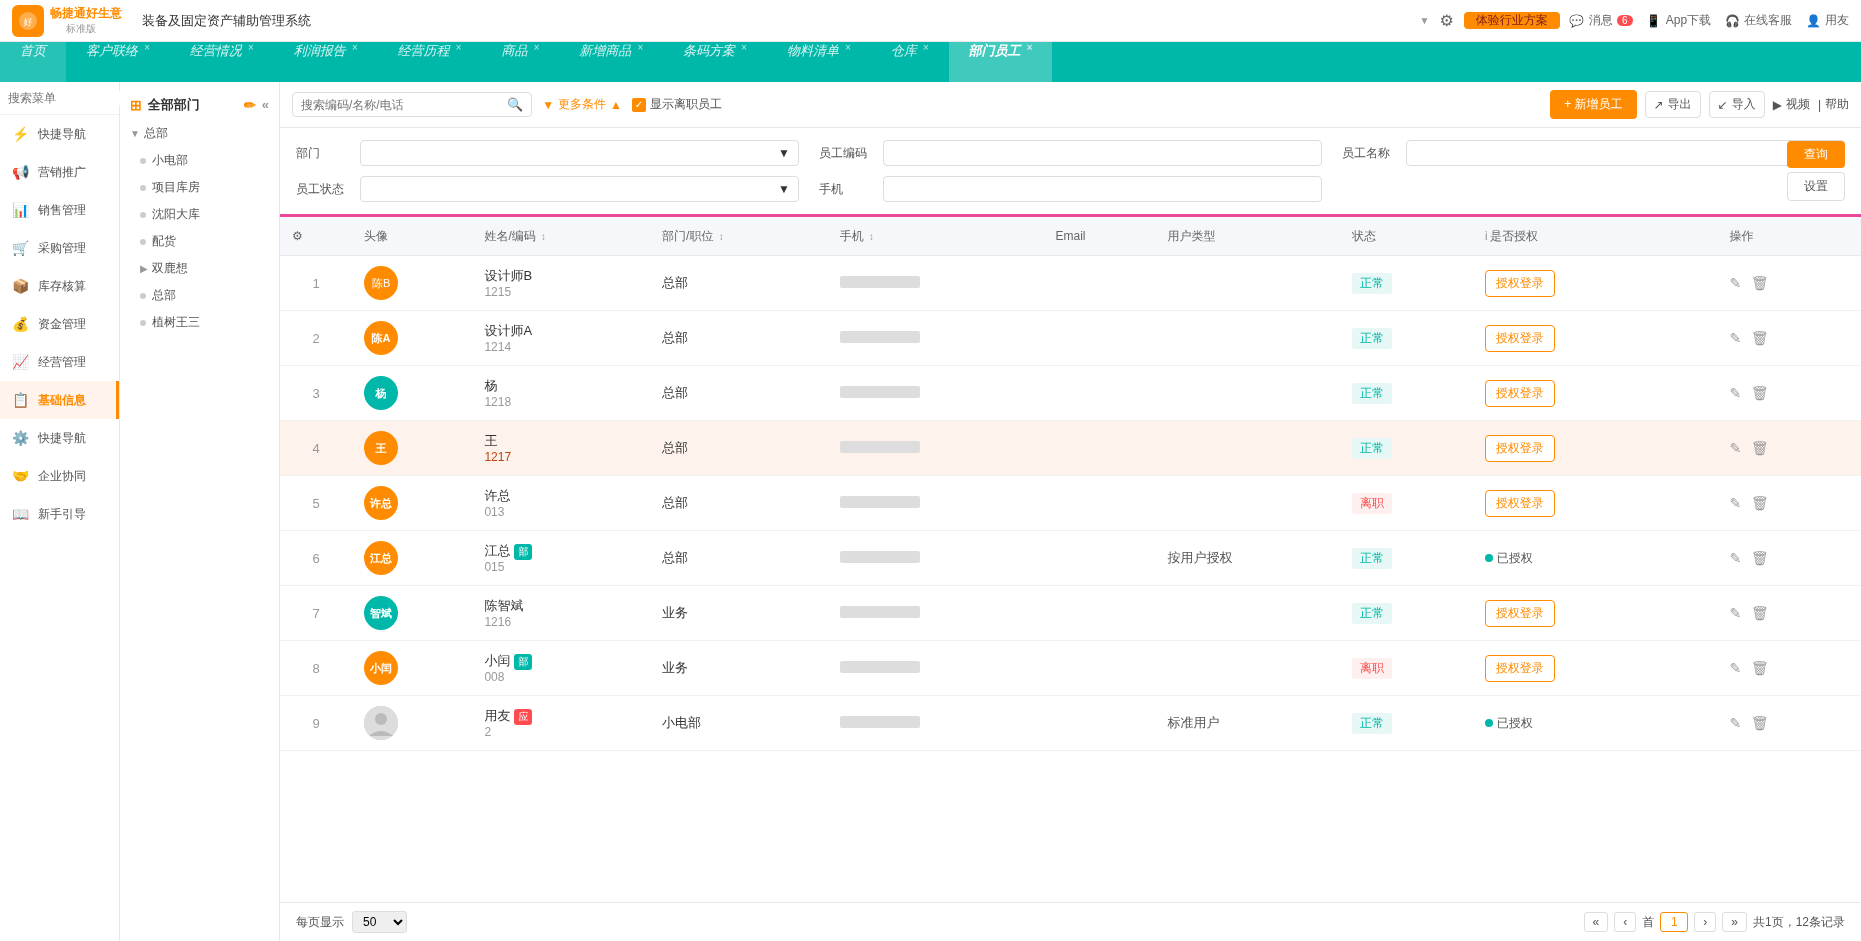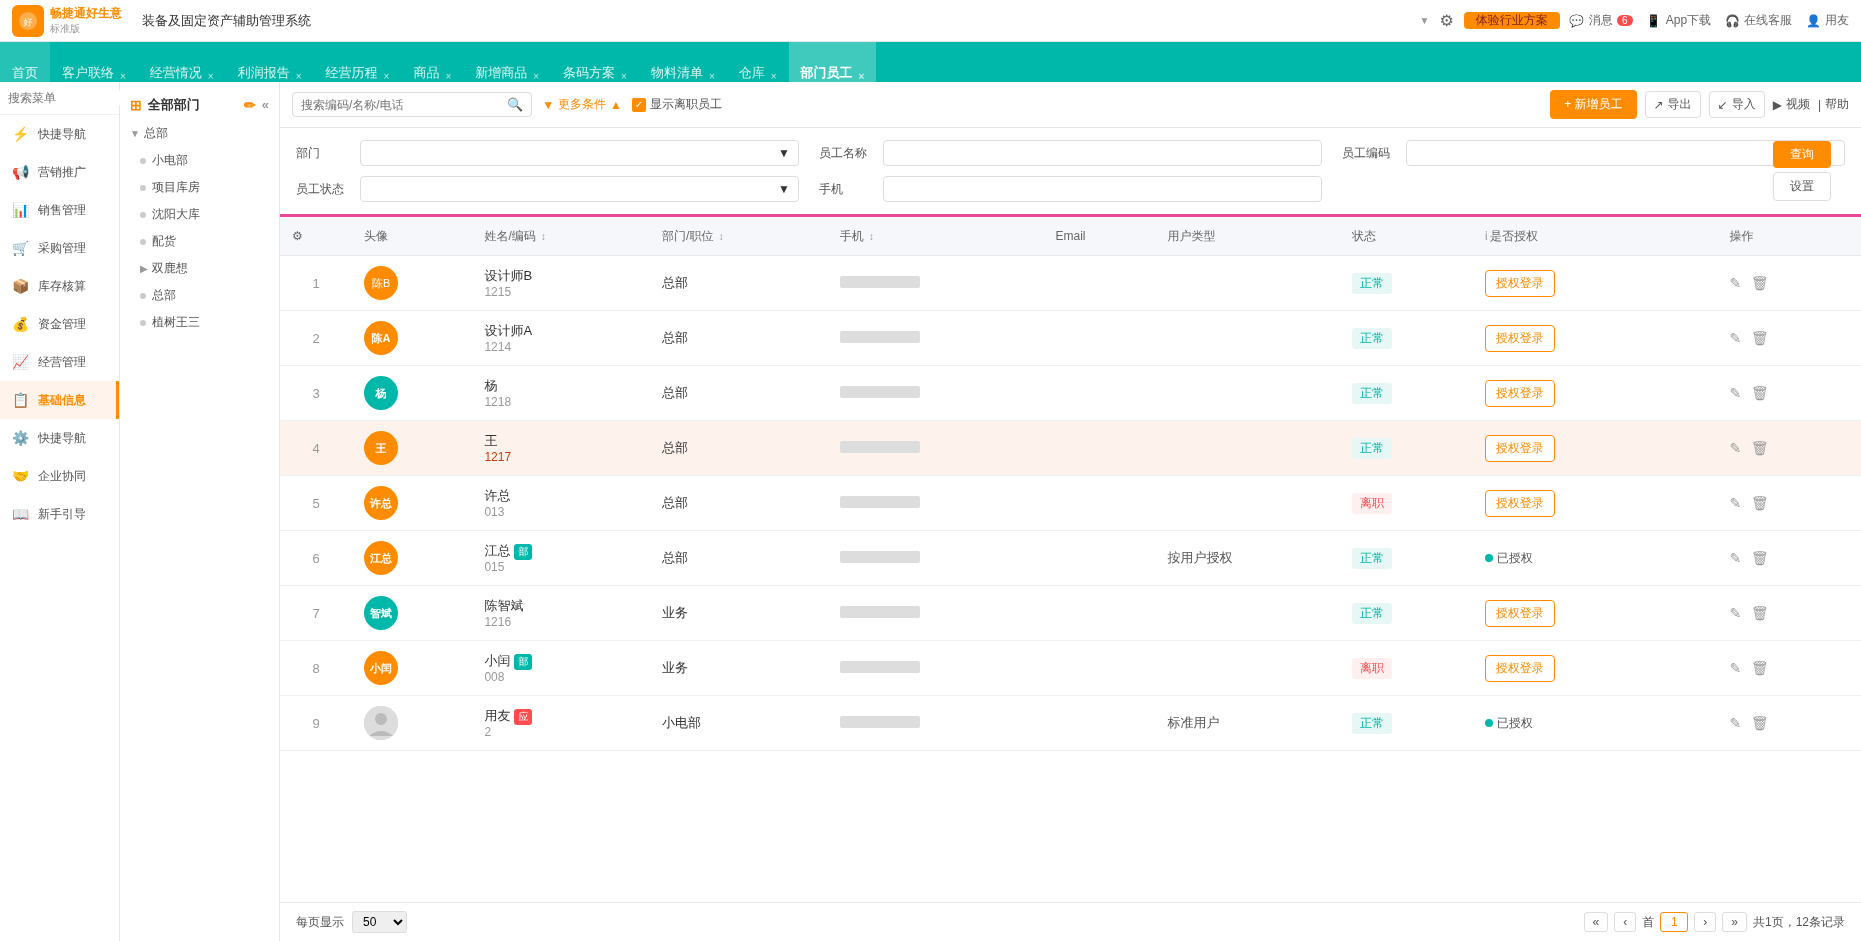--- a/index.html
+++ b/index.html
@@ -12,21 +12,21 @@
     .system-title { font-size: 13px; color: #333; flex: 1; }
     .top-bar-right { display: flex; align-items: center; gap: 14px; margin-left: auto; }
     .top-btn { display: flex; align-items: center; gap: 4px; font-size: 12px; color: #666; cursor: pointer; }
     .badge-dot { background: #ff4d4f; color: #fff; border-radius: 8px; padding: 0 4px; font-size: 10px; min-width: 16px; text-align: center; }
     .experience-btn { background: #ff8c00; color: #7f1d1d; border: none; border-radius: 4px; padding: 0 12px; font-size: 12px; cursor: pointer; }
     .gear-btn { color: #666; font-size: 16px; cursor: pointer; }
     .dropdown-arrow { color: #999; font-size: 10px; }
 
     
     .nav-tabs { height: 40px; background: #00b8a9; display: flex; align-items: stretch; padding-left: 0; }
-    .nav-tab { padding: 0 12px; display: flex; align-items: flex-end; color: rgba(255,255,255,0.85); font-size: 13px; cursor: pointer; white-space: nowrap; gap: 4px; }
+    .nav-tab { padding: 0 20px; display: flex; align-items: flex-start; color: rgba(255,255,255,0.85); font-size: 13px; cursor: pointer; white-space: nowrap; gap: 4px; font-style: italic; }
     .nav-tab:first-child { background: rgba(255,255,255,0.15); }
     .nav-tab.active { background: rgba(255,255,255,0.25); color: #fff; font-weight: bold; }
     .nav-tab .close-x { font-size: 10px; color: rgba(255,255,255,0.7); margin-left: 2px; }
 
     
     .main-layout { display: flex; height: calc(100vh - 82px); }
 
     
     .sidebar { width: 120px; background: #fff; border-right: 1px solid #e8e8e8; display: flex; flex-direction: column; }
     .sidebar-search { padding: 8px; display: flex; align-items: center; gap: 4px; border-bottom: 1px solid #f0f0f0; }
@@ -65,21 +65,21 @@
     .add-btn { background: #ff8c00; color: #fff; border: none; border-radius: 4px; padding: 6px 14px; font-size: 12px; cursor: pointer; display: flex; align-items: center; gap: 4px; }
     .action-btn { display: flex; align-items: center; gap: 4px; color: #555; font-size: 12px; cursor: pointer; padding: 4px 8px; border: 1px solid #ddd; border-radius: 4px; background: #fff; }
     .action-btn-plain { color: #555; font-size: 12px; cursor: pointer; display: flex; align-items: center; gap: 4px; }
 
     
     .filter-panel { background: #fff; padding: 12px 16px; border-bottom: 3px solid #ec4899; display: grid; grid-template-columns: 1fr 1fr 1fr; gap: 10px 20px; position: relative; }
     .filter-row { display: flex; align-items: center; gap: 8px; }
     .filter-label { font-size: 12px; color: #555; white-space: nowrap; min-width: 56px; }
     .filter-select { flex: 1; border: 1px solid #ddd; border-radius: 4px; padding: 5px 8px; font-size: 12px; display: flex; align-items: center; justify-content: space-between; cursor: pointer; background: #fff; }
     .filter-input { flex: 1; border: 1px solid #ddd; border-radius: 4px; padding: 5px 8px; font-size: 12px; outline: none; }
-    .filter-actions { display: flex; flex-direction: column; gap: 4px; position: absolute; right: 30px; top: 50%; transform: translateY(-50%); }
+    .filter-actions { display: flex; flex-direction: column; gap: 4px; position: absolute; right: 16px; top: 50%; transform: translateY(-50%); }
     .query-btn { background: #ff8c00; color: #fff; border: none; border-radius: 4px; padding: 5px 16px; font-size: 12px; cursor: pointer; }
     .reset-btn { background: #fff; color: #555; border: 1px solid #ddd; border-radius: 4px; padding: 5px 16px; font-size: 12px; cursor: pointer; }
 
     
     .table-wrap { flex: 1; overflow-y: auto; background: #fff; }
     table { width: 100%; border-collapse: collapse; }
     thead th { background: #f5f7fa; padding: 10px 12px; text-align: left; font-size: 12px; color: #666; font-weight: normal; border-bottom: 1px solid #e8e8e8; white-space: nowrap; }
     tbody td { padding: 10px 12px; border-bottom: 1px solid #f0f0f0; font-size: 13px; color: #333; vertical-align: middle; }
     tbody tr.highlighted { background: #fef3ec; }
     .avatar { width: 34px; height: 34px; border-radius: 50%; display: flex; align-items: center; justify-content: center; color: #fff; font-size: 13px; font-weight: bold; }
@@ -105,21 +105,21 @@
 <div class="top-bar">
   <div class="logo-area">
     <div class="logo-icon">
       <svg width="20" height="20" viewBox="0 0 20 20">
           <circle cx="10" cy="10" r="9" fill="#fff" opacity="0.3"></circle>
           <text x="10" y="14" text-anchor="middle" fill="#fff" font-size="9">好</text>
         </svg>
     </div>
     <div>
       <div style="font-size:12px;font-weight:bold;color:#ff8c00;">畅捷通好生意</div>
-      <div style="font-size:10px;color:#999;">标准版</div>
+      <div style="font-size:10px;color:#999;margin-left:16px;">标准版</div>
     </div>
   </div>
   <div class="system-title">装备及固定资产辅助管理系统</div>
   <span class="dropdown-arrow">▼</span>
   <span class="gear-btn">⚙</span>
   <button class="experience-btn">体验行业方案</button>
   <div class="top-bar-right">
     <div class="top-btn">
       <span>💬</span>
       <span>消息</span>
@@ -325,25 +325,25 @@
 
       <div class="filter-panel">
         <div class="filter-row">
           <span class="filter-label">部门</span>
           <div class="filter-select">
             <span></span>
             <span>▼</span>
           </div>
         </div>
         <div class="filter-row">
+          <span class="filter-label">员工编码</span>
+          <input class="filter-input" style="">
+        </div>
+        <div class="filter-row">
           <span class="filter-label">员工名称</span>
-          <input class="filter-input" style="">
-        </div>
-        <div class="filter-row">
-          <span class="filter-label">员工编码</span>
           <input class="filter-input" style="">
         </div>
         <div class="filter-row">
           <span class="filter-label">员工状态</span>
           <div class="filter-select">
             <span></span>
             <span>▼</span>
           </div>
         </div>
         <div class="filter-row">

